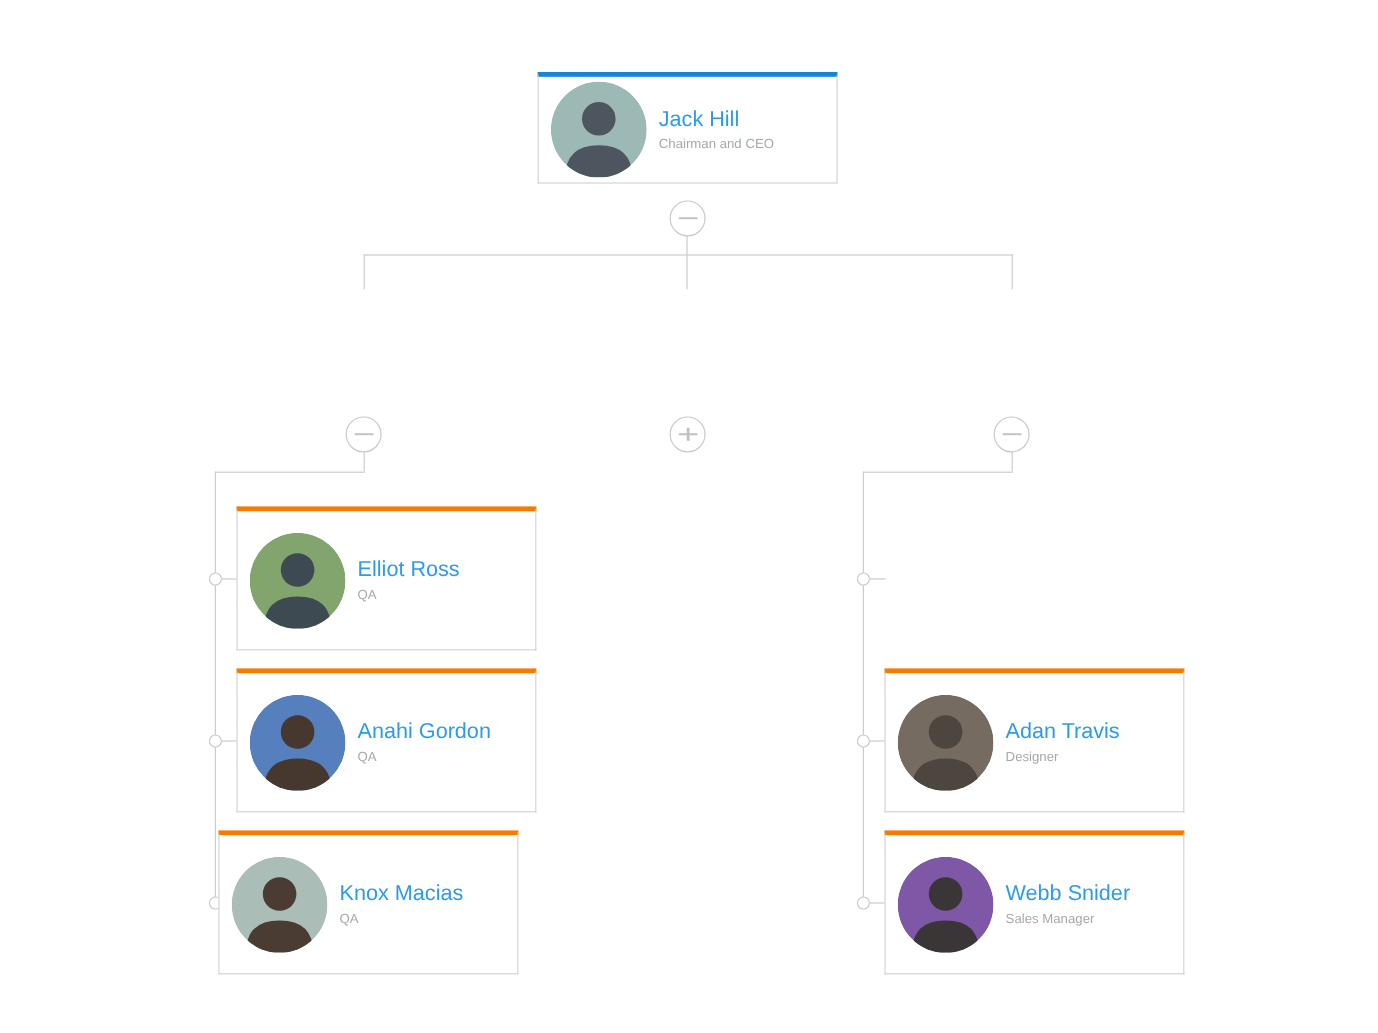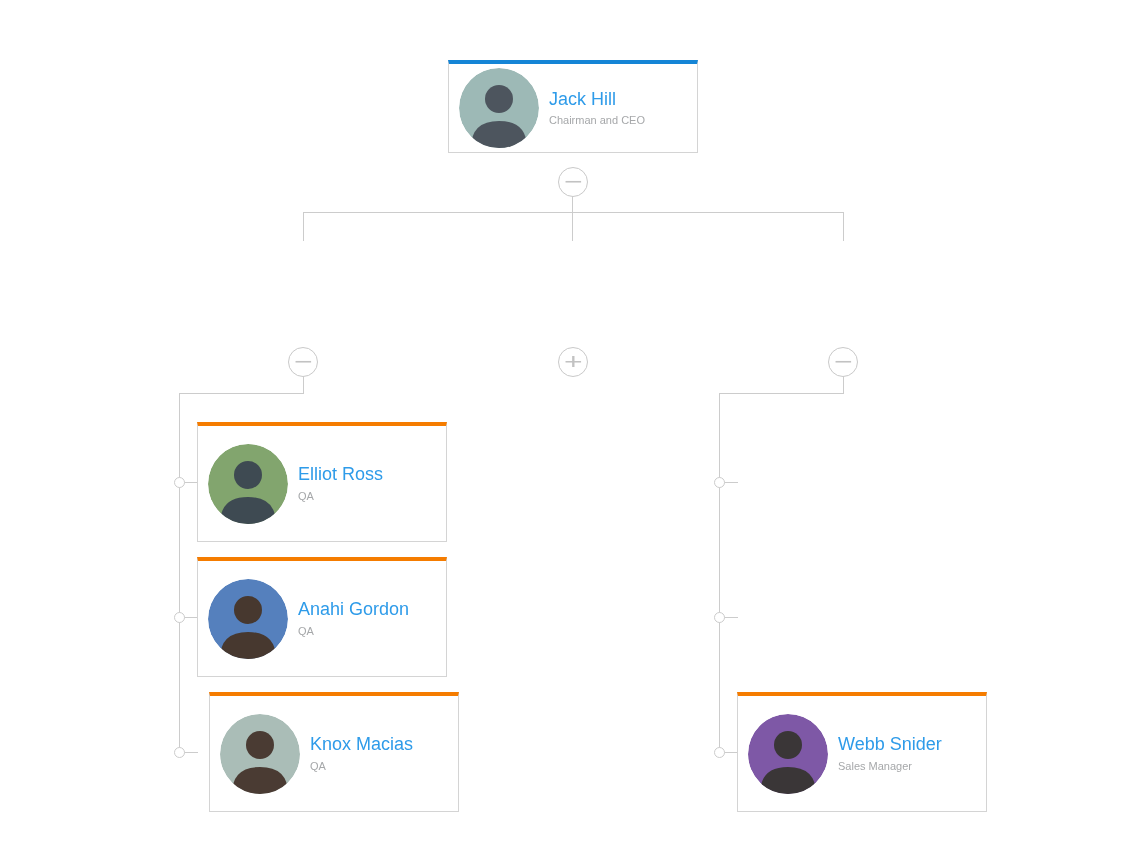--- a/index.html
+++ b/index.html
@@ -123,35 +123,48 @@
         <circle cx="40" cy="31" r="14" fill="#47382f"></circle>
         <path d="M 12 80 Q 12 53 40 53 Q 68 53 68 80 Z" fill="#47382f"></path>
       </svg>
     </div>
     <div class="info">
       <div class="name">Anahi Gordon</div>
       <div class="title">QA</div>
     </div>
   </div>
 
-  <div class="card lv3" style="left:209px;top:692px">
+  <div class="card lv3" style="left:182px;top:692px">
     <div class="avatar">
       <svg width="80" height="80" viewBox="0 0 80 80">
         <circle cx="40" cy="40" r="40" fill="#aabdb7"></circle>
         <circle cx="40" cy="31" r="14" fill="#4a3b33"></circle>
         <path d="M 12 80 Q 12 53 40 53 Q 68 53 68 80 Z" fill="#4a3b33"></path>
       </svg>
     </div>
     <div class="info">
       <div class="name">Knox Macias</div>
       <div class="title">QA</div>
     </div>
   </div>
 
 
+  <div class="card lv3" style="left:737px;top:557px">
+    <div class="avatar">
+      <svg width="80" height="80" viewBox="0 0 80 80">
+        <circle cx="40" cy="40" r="40" fill="#756b60"></circle>
+        <circle cx="40" cy="31" r="14" fill="#4c463f"></circle>
+        <path d="M 12 80 Q 12 53 40 53 Q 68 53 68 80 Z" fill="#4c463f"></path>
+      </svg>
+    </div>
+    <div class="info">
+      <div class="name">Adan Travis</div>
+      <div class="title">Designer</div>
+    </div>
+  </div>
 
   <div class="card lv3" style="left:737px;top:692px">
     <div class="avatar">
       <svg width="80" height="80" viewBox="0 0 80 80">
         <circle cx="40" cy="40" r="40" fill="#7e58a6"></circle>
         <circle cx="40" cy="31" r="14" fill="#3a3637"></circle>
         <path d="M 12 80 Q 12 53 40 53 Q 68 53 68 80 Z" fill="#3a3637"></path>
       </svg>
     </div>
     <div class="info">

